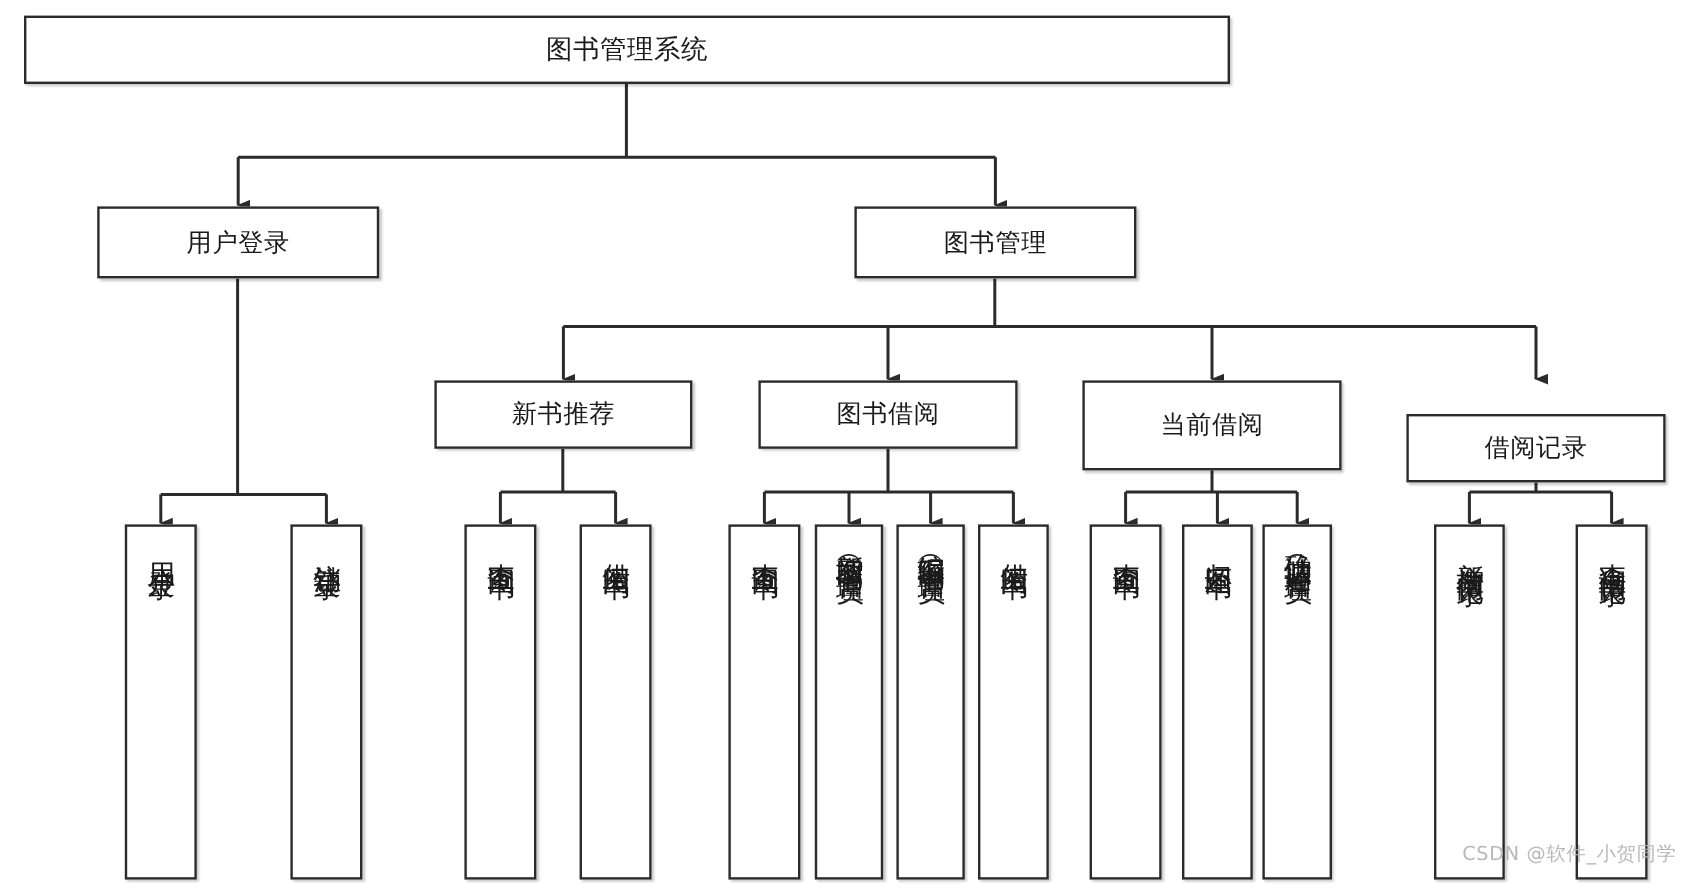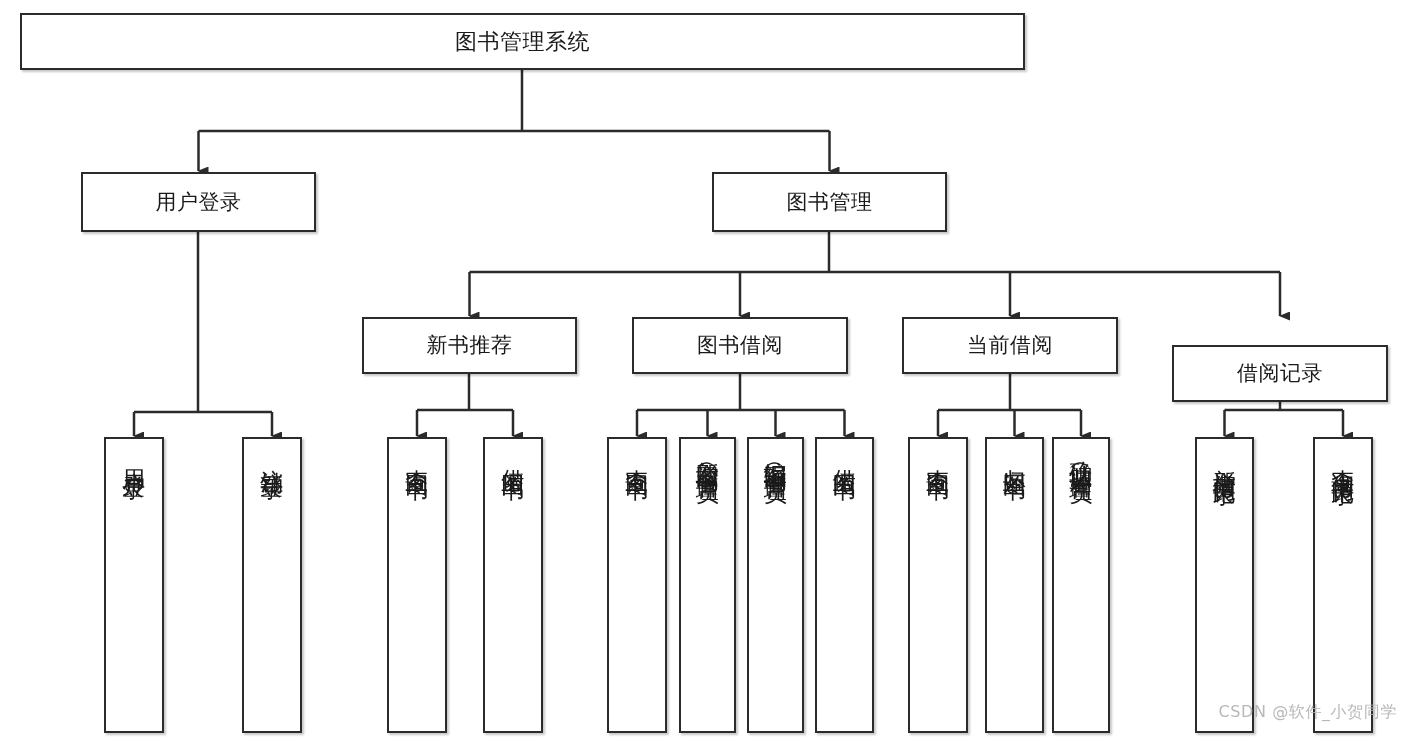--- a/index.html
+++ b/index.html
@@ -138,21 +138,21 @@
       </div>
       <div class="node horiz" style="left: 712px; top: 172px; width: 235px; height: 60px;">
         <span class="node-label">图书管理</span>
       </div>
       <div class="node horiz" style="left: 362px; top: 317px; width: 215px; height: 57px;">
         <span class="node-label">新书推荐</span>
       </div>
       <div class="node horiz" style="left: 632px; top: 317px; width: 216px; height: 57px;">
         <span class="node-label">图书借阅</span>
       </div>
-      <div class="node horiz" style="left: 902px; top: 317px; width: 216px; height: 57px; justify-content: center;">
+      <div class="node horiz" style="left: 902px; top: 317px; width: 216px; height: 75px; justify-content: center;">
         <span class="node-label">当前借阅</span>
       </div>
       <div class="node horiz" style="left: 1172px; top: 317px; width: 216px; height: 57px; margin-top: 28px;">
         <span class="node-label">借阅记录</span>
       </div>
       <div class="node vert" style="left: 104px; top: 437px; width: 60px; height: 296px;">
         <span class="node-label">用户登录</span>
       </div>
       <div class="node vert" style="left: 242px; top: 437px; width: 60px; height: 296px;">
         <span class="node-label">注销登录</span>

